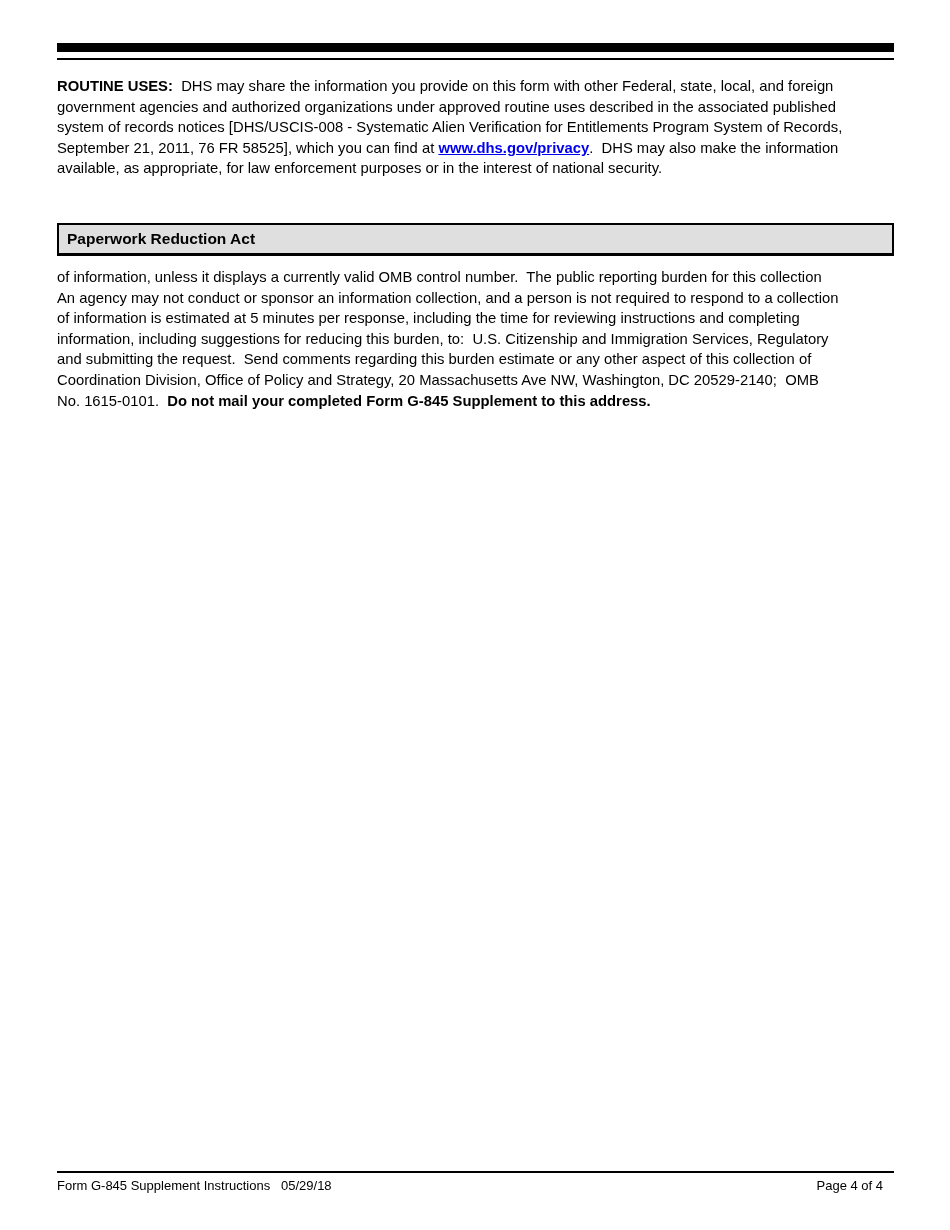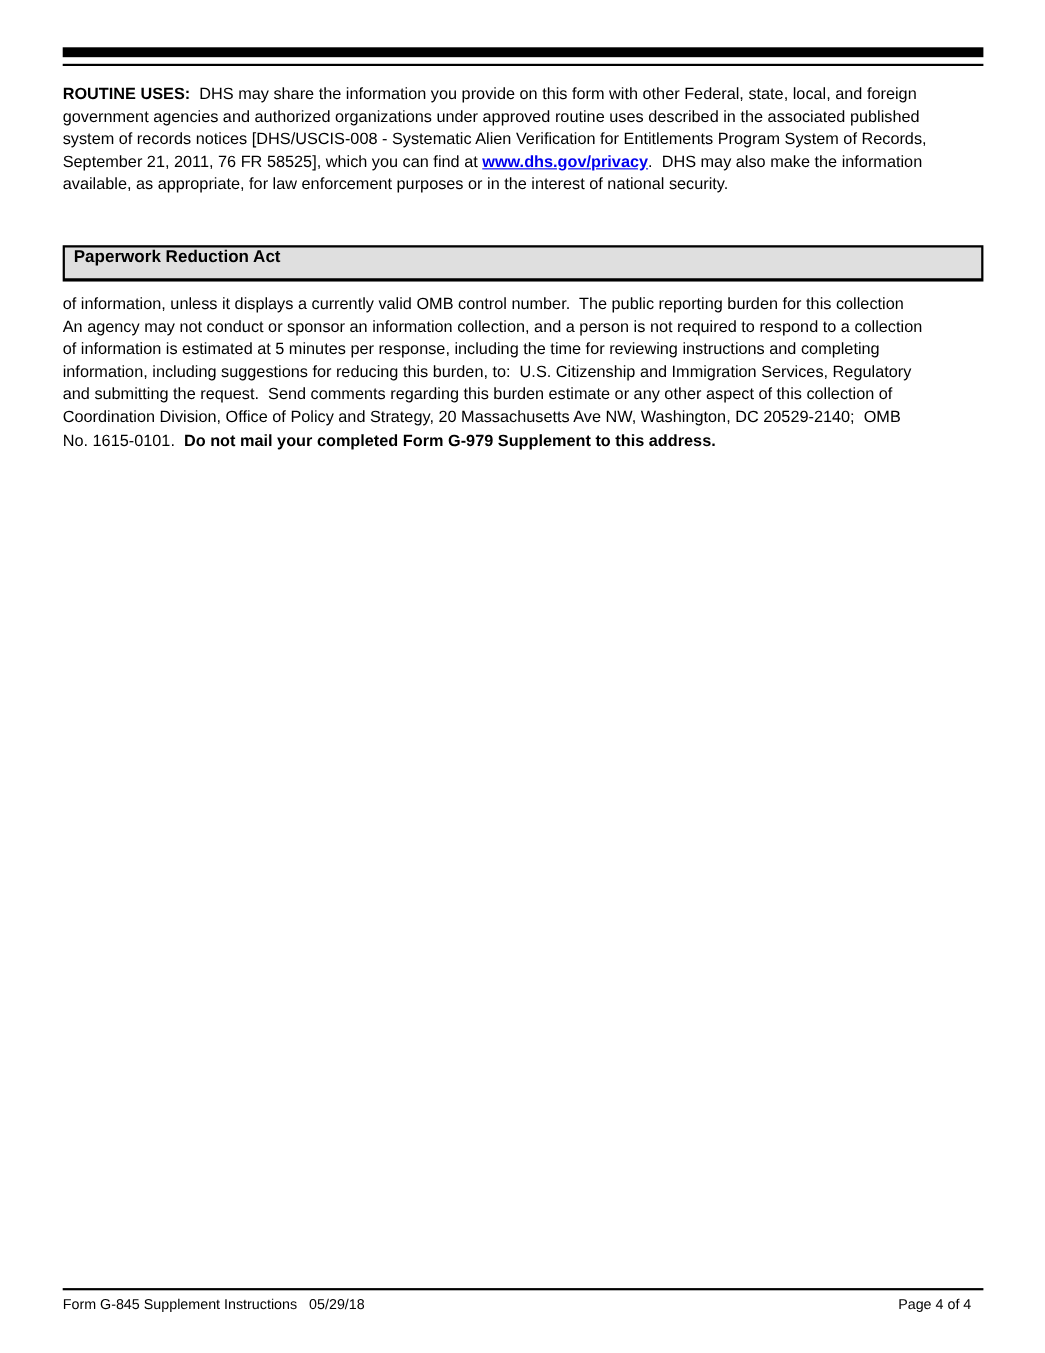--- a/index.html
+++ b/index.html
@@ -49,20 +49,21 @@
     position: absolute;
     left: 57px;
     top: 223px;
     width: 837px;
     height: 33px;
     box-sizing: border-box;
     background: #DFDFDF;
     border: 2px solid #000000;
     border-bottom-width: 3px;
     display: flex;
+    align-items: center;
   }
   .section-box .section-title {
     font-weight: bold;
     font-size: 15.5px;
     padding-left: 8px;
     white-space: pre;
   }
   #paperwork-body { top: 267px; }
   .footer-rule {
     position: absolute;
@@ -106,20 +107,20 @@
     <span class="section-title">Paperwork Reduction Act</span>
   </div>
 
   <div class="para" id="paperwork-body">
     <div class="line"><span>of information, unless it displays a currently valid OMB control number.  The public reporting burden for this collection</span></div>
     <div class="line"><span>An agency may not conduct or sponsor an information collection, and a person is not required to respond to a collection</span></div>
     <div class="line"><span>of information is estimated at 5 minutes per response, including the time for reviewing instructions and completing</span></div>
     <div class="line"><span>information, including suggestions for reducing this burden, to:  U.S. Citizenship and Immigration Services, Regulatory</span></div>
     <div class="line"><span>and submitting the request.  Send comments regarding this burden estimate or any other aspect of this collection of</span></div>
     <div class="line"><span>Coordination Division, Office of Policy and Strategy, 20 Massachusetts Ave NW, Washington, DC 20529-2140;  OMB</span></div>
-    <div class="line"><span>No. 1615-0101.  </span><span class="bold">Do not mail your completed Form G-979 Supplement to this address.</span></div>
+    <div class="line"><span>No. 1615-0101.  </span><span class="bold">Do not mail your completed Form G-845 Supplement to this address.</span></div>
   </div>
 
   <div class="footer-rule"></div>
   <div class="footer-left">Form G-845 Supplement Instructions   05/29/18</div>
   <div class="footer-right">Page 4 of 4</div>
 
 </div>
 
 </body></html>

